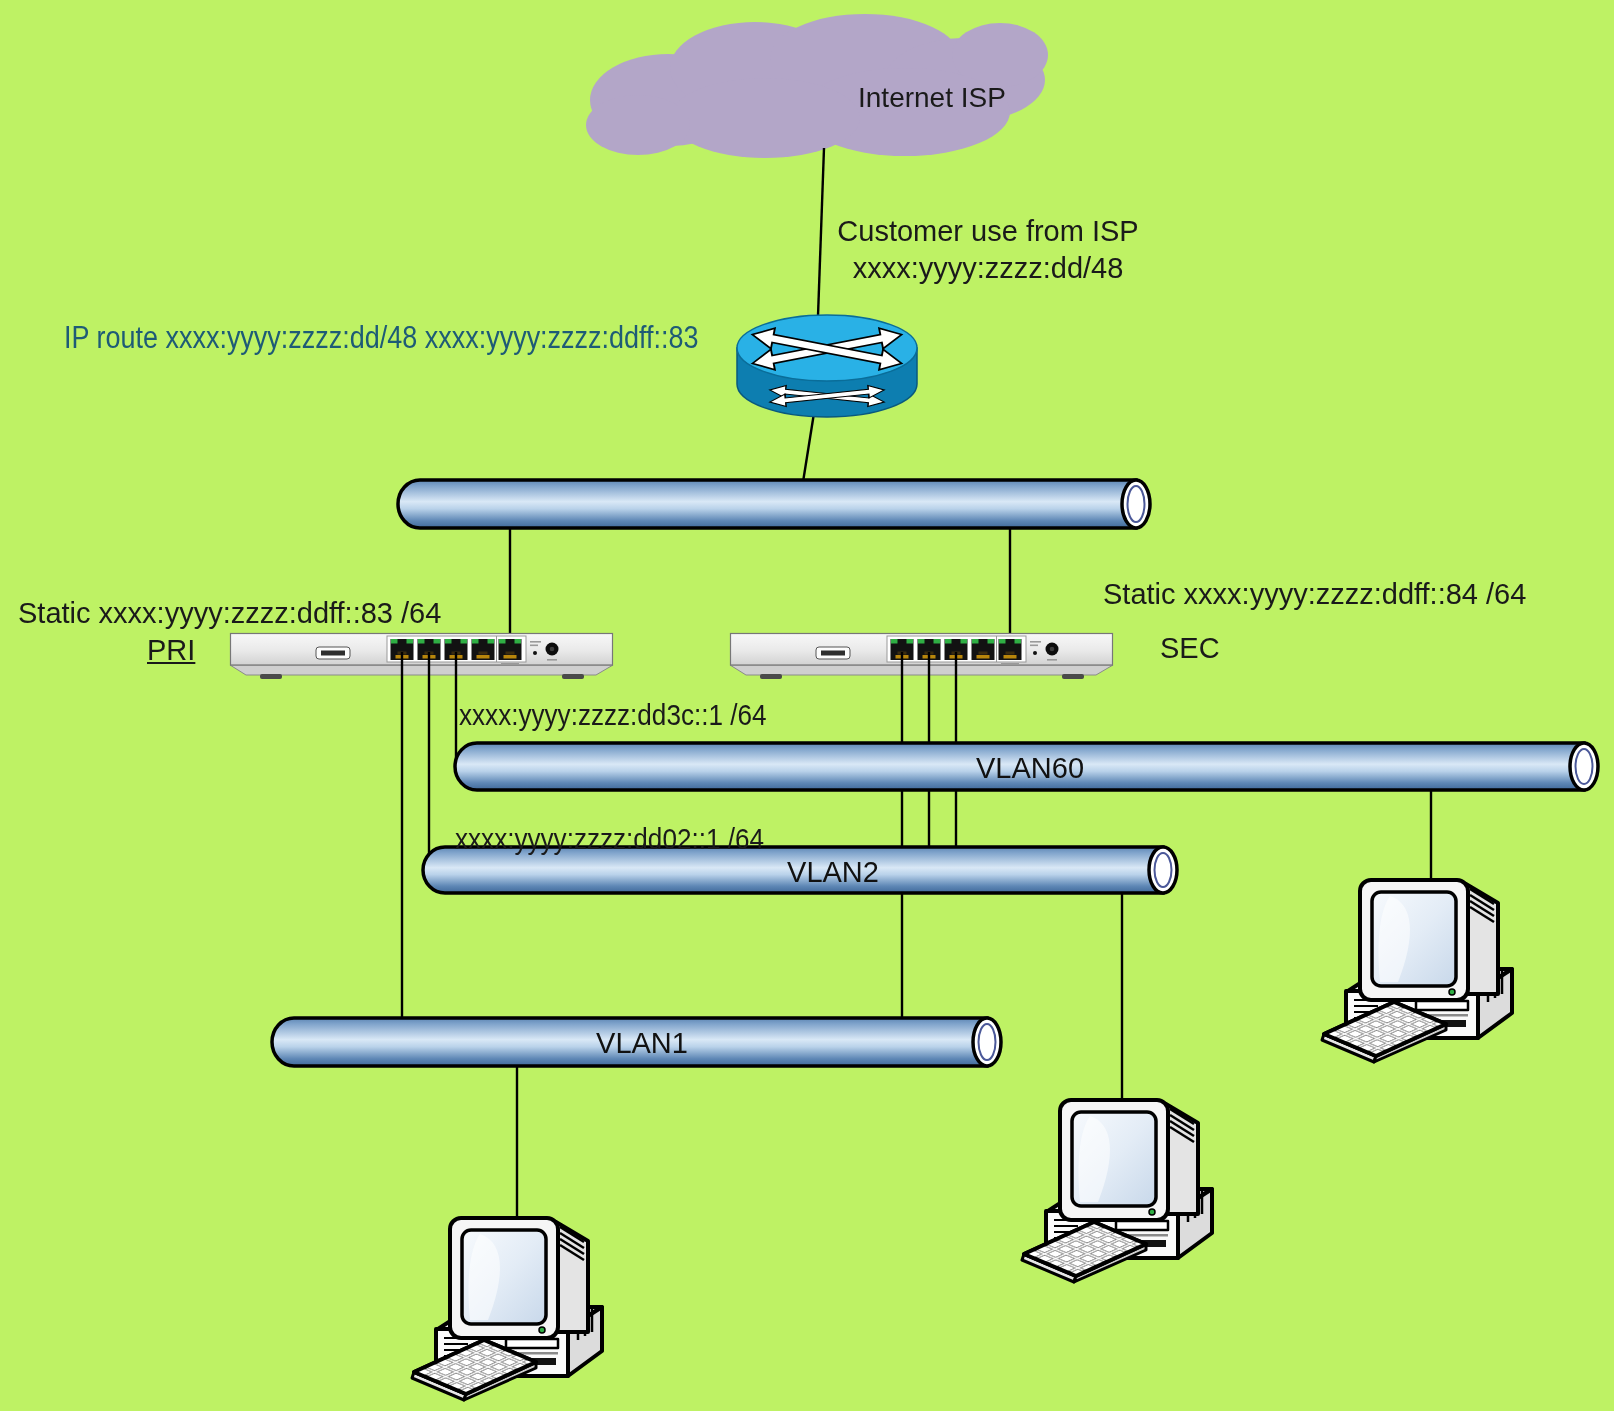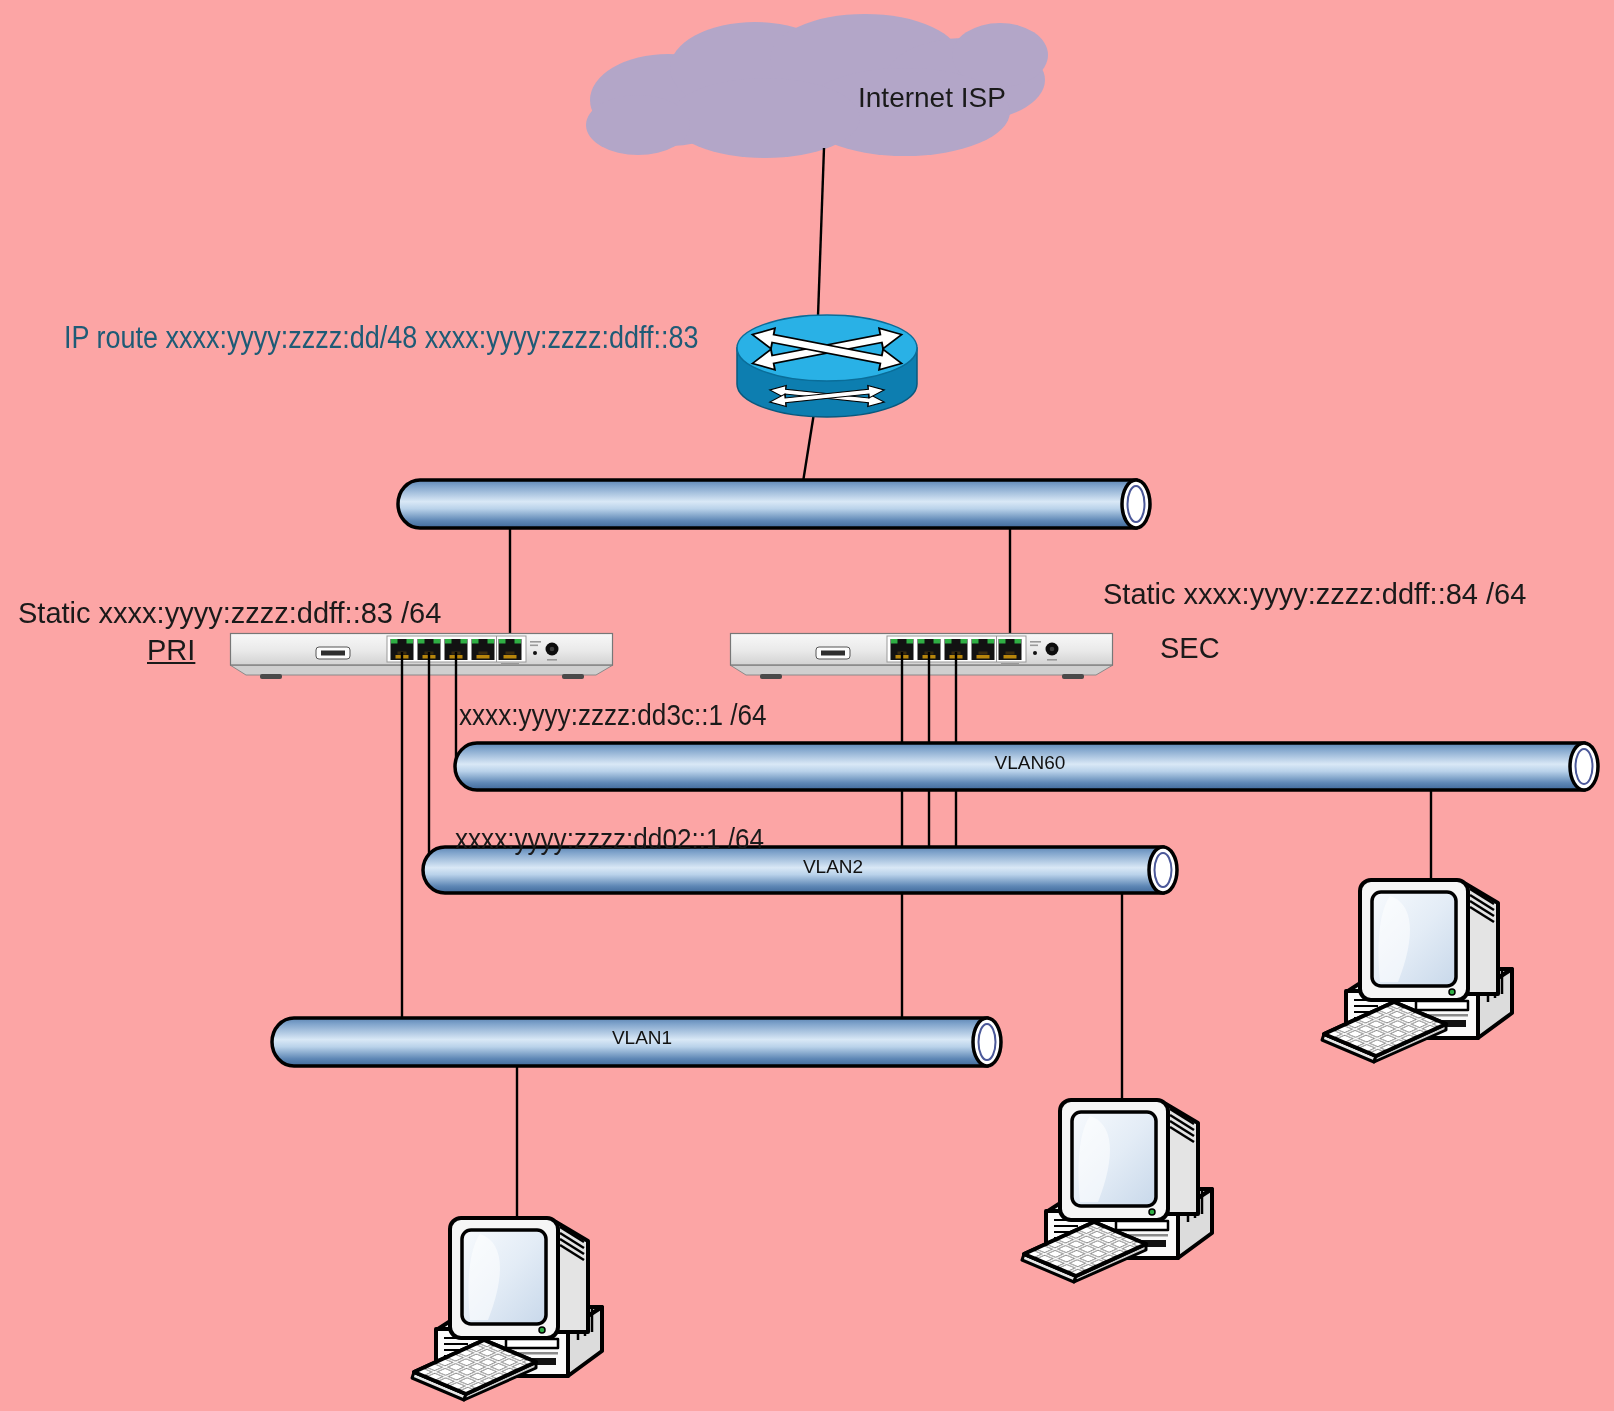--- a/index.html
+++ b/index.html
@@ -1,23 +1,23 @@
 <!DOCTYPE html>
 <html><head>
 <meta charset="utf-8">
 <style>
   html,body{margin:0;padding:0;background:#ffffff;}
-  #stage{position:relative;width:1614px;height:1411px;background:#fca5a5;overflow:hidden;
+  #stage{position:relative;width:1614px;height:1411px;background:#bef264;overflow:hidden;
          font-family:"Liberation Sans","DejaVu Sans",sans-serif;color:#1a1a1a;}
   #shapes{position:absolute;left:0;top:0;}
   .lbl{position:absolute;white-space:nowrap;font-size:29px;color:#1a1a1a;}
   .cond{display:inline-block;transform:scaleX(0.87);transform-origin:left top;font-size:30px;}
   .teal{color:#1e5b76;}
   .center-block{text-align:center;}
-  .pipe-label{position:absolute;transform:translateX(-50%);font-size:19px;color:#111;}
+  .pipe-label{position:absolute;transform:translateX(-50%);font-size:29px;color:#111;}
 </style>
 </head>
 <body>
 
 <div id="stage">
 
 <svg id="shapes" width="1614" height="1411" viewBox="0 0 1614 1411">
   <defs>
     <linearGradient id="pipe" x1="0" y1="0" x2="0" y2="1">
       <stop offset="0" stop-color="#5e87b5"></stop>
@@ -190,20 +190,24 @@
   <g>
         <use href="#pc" transform="translate(1018,1078)"></use>
       </g>
   <g>
         <use href="#pc" transform="translate(408,1196)"></use>
       </g>
 </svg>
 
 <div class="lbl" style="left:858px;top:82px;font-size:28px;">Internet ISP</div>
 
+<div class="lbl center-block" style="left:828px;top:213px;width:320px;line-height:37px;">
+  <div>Customer use from ISP</div>
+  <div>xxxx:yyyy:zzzz:dd/48</div>
+</div>
 
 <div class="lbl" style="left:64px;top:320px;">
   <span class="cond teal" style="font-size:31px;">IP route xxxx:yyyy:zzzz:dd/48 xxxx:yyyy:zzzz:ddff::83</span>
 </div>
 
 
 <div class="lbl" style="left:18px;top:562px;margin-top:35px;">Static xxxx:yyyy:zzzz:ddff::83 /64</div>
 
 <div class="lbl" style="left:1103px;top:578px;">Static xxxx:yyyy:zzzz:ddff::84 /64</div>
 

